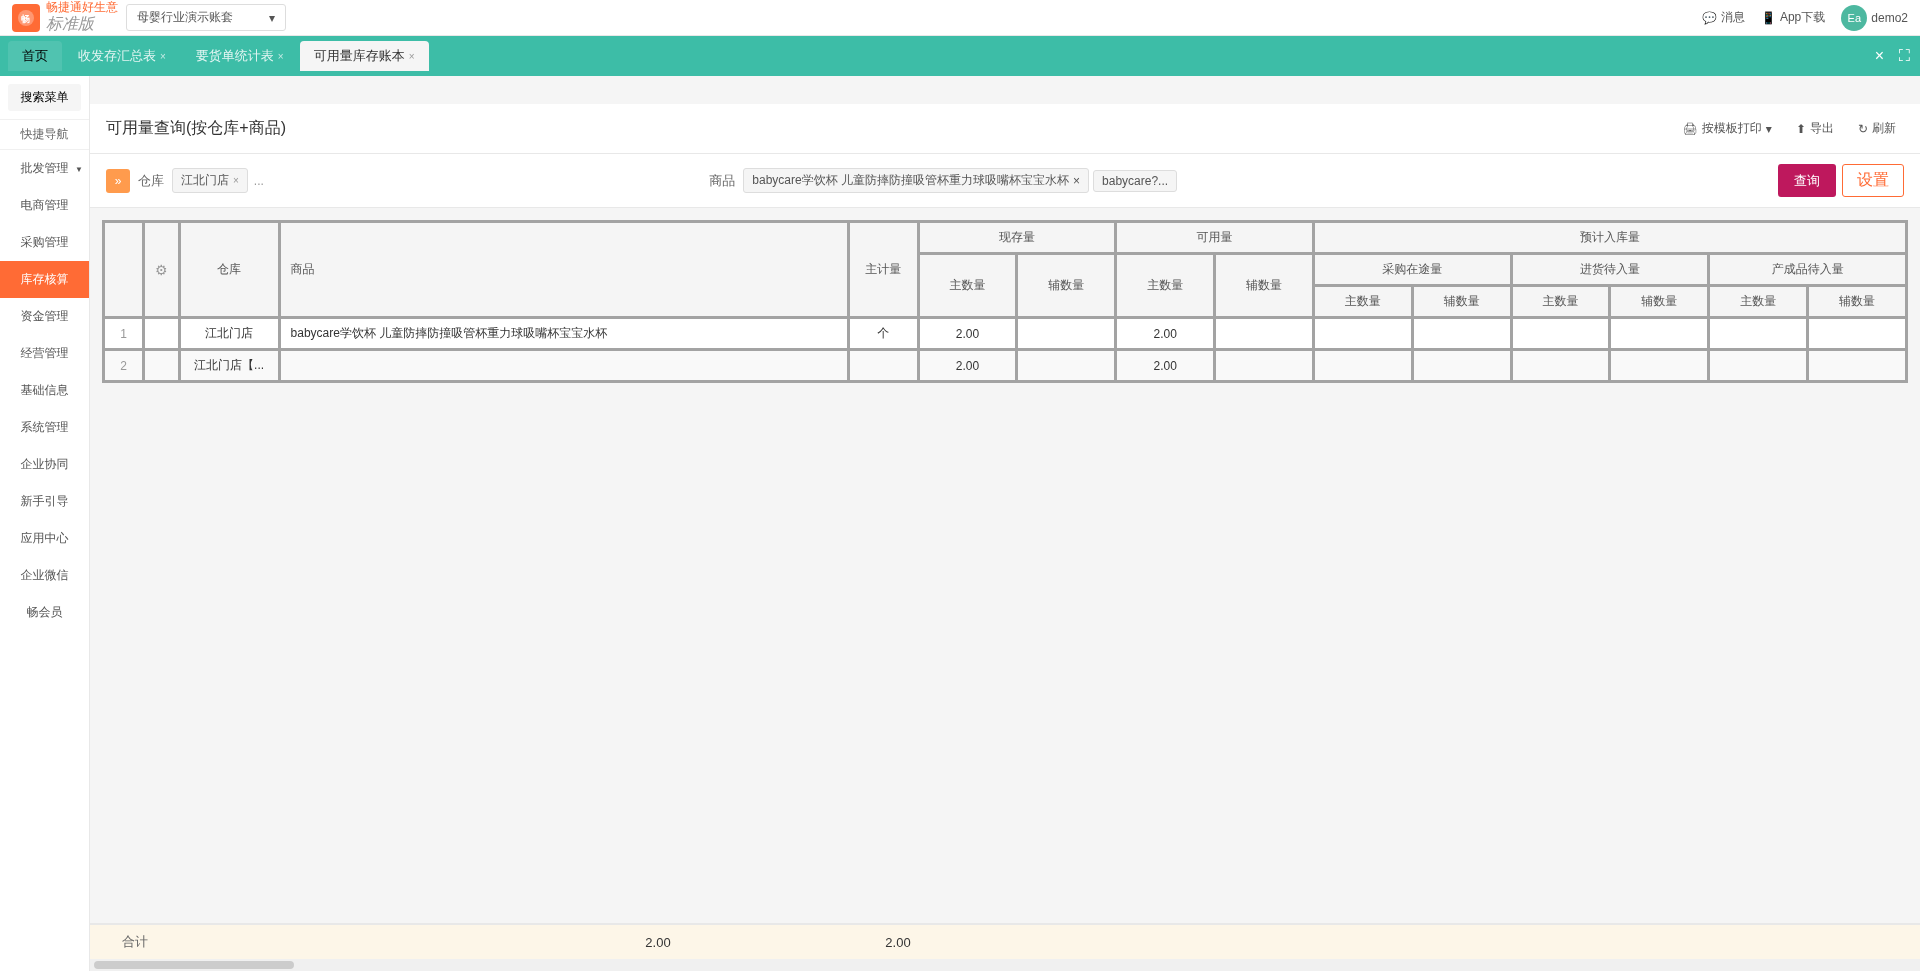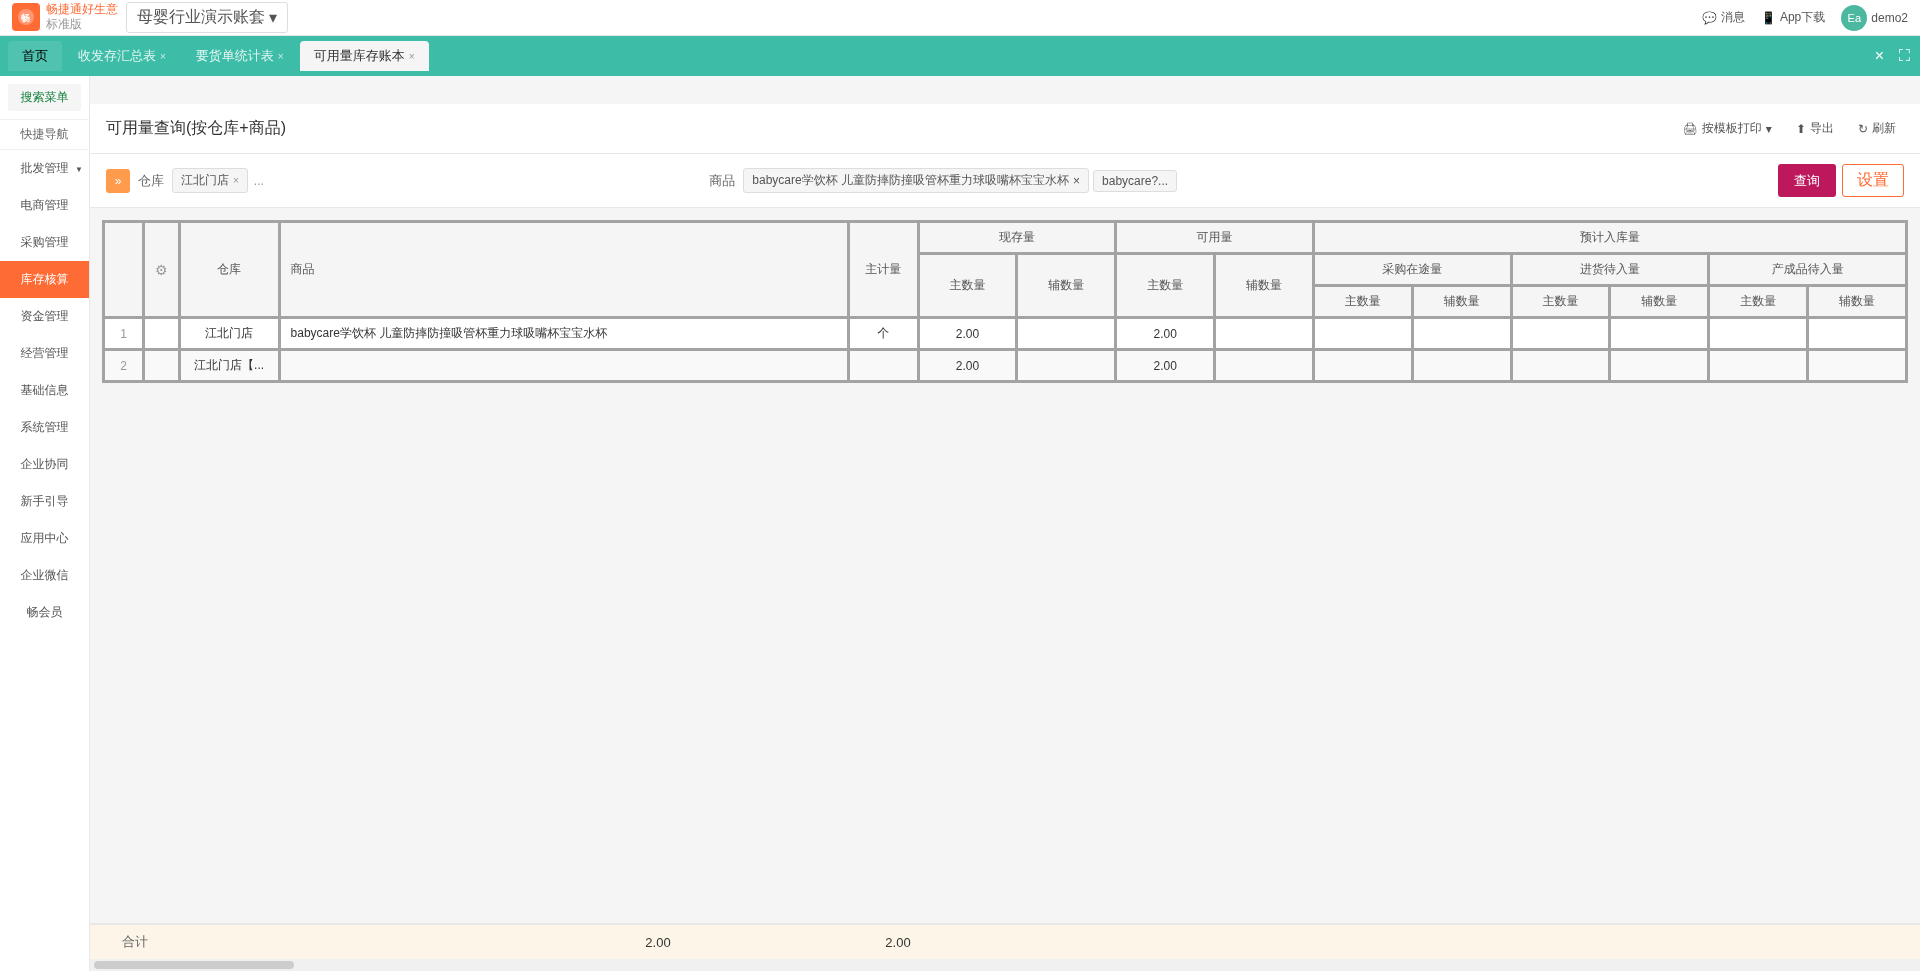--- a/index.html
+++ b/index.html
@@ -4,43 +4,43 @@
   <style>
     * { box-sizing: border-box; margin: 0; padding: 0; }
     body { font-family: 'Microsoft YaHei', '微软雅黑', Arial, sans-serif; font-size: 13px; background: #f5f5f5; color: #333; height: 971px; overflow: hidden; display: flex; flex-direction: column; }
 
     
     .top-bar { background: #fff; height: 36px; display: flex; align-items: center; justify-content: space-between; padding: 0 12px; border-bottom: 1px solid #e8e8e8; flex-shrink: 0; }
     .top-bar-left { display: flex; align-items: center; gap: 8px; }
     .logo-area { display: flex; align-items: center; gap: 6px; }
     .logo-icon { width: 28px; height: 28px; background: #ff6b35; border-radius: 4px; display: flex; align-items: center; justify-content: center; color: white; font-size: 10px; font-weight: bold; }
     .logo-text { font-size: 12px; color: #ff6b35; line-height: 1.2; }
-    .logo-sub { font-size: 12px; color: #999; }
-    .industry-selector { display: flex; align-items: center; gap: 4px; padding: 4px 10px; border: 1px solid #ddd; border-radius: 3px; cursor: pointer; font-size: 16px; color: #555; min-width: 160px; }
+    .logo-sub { font-size: 16px; color: #999; font-style: italic; }
+    .industry-selector { display: flex; align-items: center; gap: 4px; padding: 4px 10px; border: 1px solid #ddd; border-radius: 3px; cursor: pointer; font-size: 12px; color: #555; min-width: 160px; }
     .top-bar-right { display: flex; align-items: center; gap: 16px; font-size: 12px; color: #555; }
     .top-bar-right-item { display: flex; align-items: center; gap: 4px; cursor: pointer; }
     .user-avatar { width: 26px; height: 26px; border-radius: 50%; background: #4db8a0; display: flex; align-items: center; justify-content: center; color: white; font-size: 11px; }
 
     
     .nav-tabs { background: #3dbda7; height: 40px; display: flex; align-items: center; padding: 0 8px; gap: 2px; flex-shrink: 0; position: relative; }
     .nav-tab { display: flex; align-items: center; gap: 4px; padding: 6px 14px; font-size: 13px; cursor: pointer; border-radius: 4px 4px 0 0; color: rgba(255,255,255,0.85); }
     .nav-tab.active { background: #f5f5f5; color: #333; }
     .nav-tab .close-btn { font-size: 10px; color: rgba(255,255,255,0.7); cursor: pointer; }
     .nav-tab.active .close-btn { color: #999; }
     .nav-tab-home { background: rgba(255,255,255,0.1); color: #000000; }
     .nav-close-all { position: absolute; right: 36px; color: white; font-size: 16px; cursor: pointer; }
     .nav-expand { position: absolute; right: 10px; color: white; font-size: 16px; cursor: pointer; }
 
     
     .main-layout { display: flex; flex: 1; overflow: hidden; }
 
     
     .sidebar { width: 90px; background: #fff; border-right: 1px solid #e8e8e8; display: flex; flex-direction: column; flex-shrink: 0; overflow-y: auto; }
     .sidebar-search { padding: 8px; border-bottom: 1px solid #f0f0f0; }
-    .sidebar-search-btn { width: 100%; padding: 5px; background: #f5f5f5; border: none; border-radius: 3px; font-size: 12px; color: #15803d; cursor: pointer; text-align: center; }
+    .sidebar-search-btn { width: 100%; padding: 5px; background: #f5f5f5; border: none; border-radius: 3px; font-size: 12px; color: #000000; cursor: pointer; text-align: center; }
     .sidebar-nav-btn { padding: 6px 8px; text-align: center; font-size: 12px; color: #666; cursor: pointer; border-bottom: 1px solid #f0f0f0; }
     .sidebar-section { border-bottom: 1px solid #f0f0f0; }
     .sidebar-item { padding: 10px 8px; text-align: center; font-size: 12px; color: #555; cursor: pointer; display: flex; flex-direction: column; align-items: center; gap: 2px; position: relative; }
     .sidebar-item.active { background: #ff6b35; color: white; }
     .sidebar-item .arrow { position: absolute; right: 6px; top: 50%; transform: translateY(-50%); font-size: 8px; }
 
     
     .content-area { flex: 1; overflow: hidden; display: flex; flex-direction: column; background: #f5f5f5; margin-top: 28px; }
 
     

